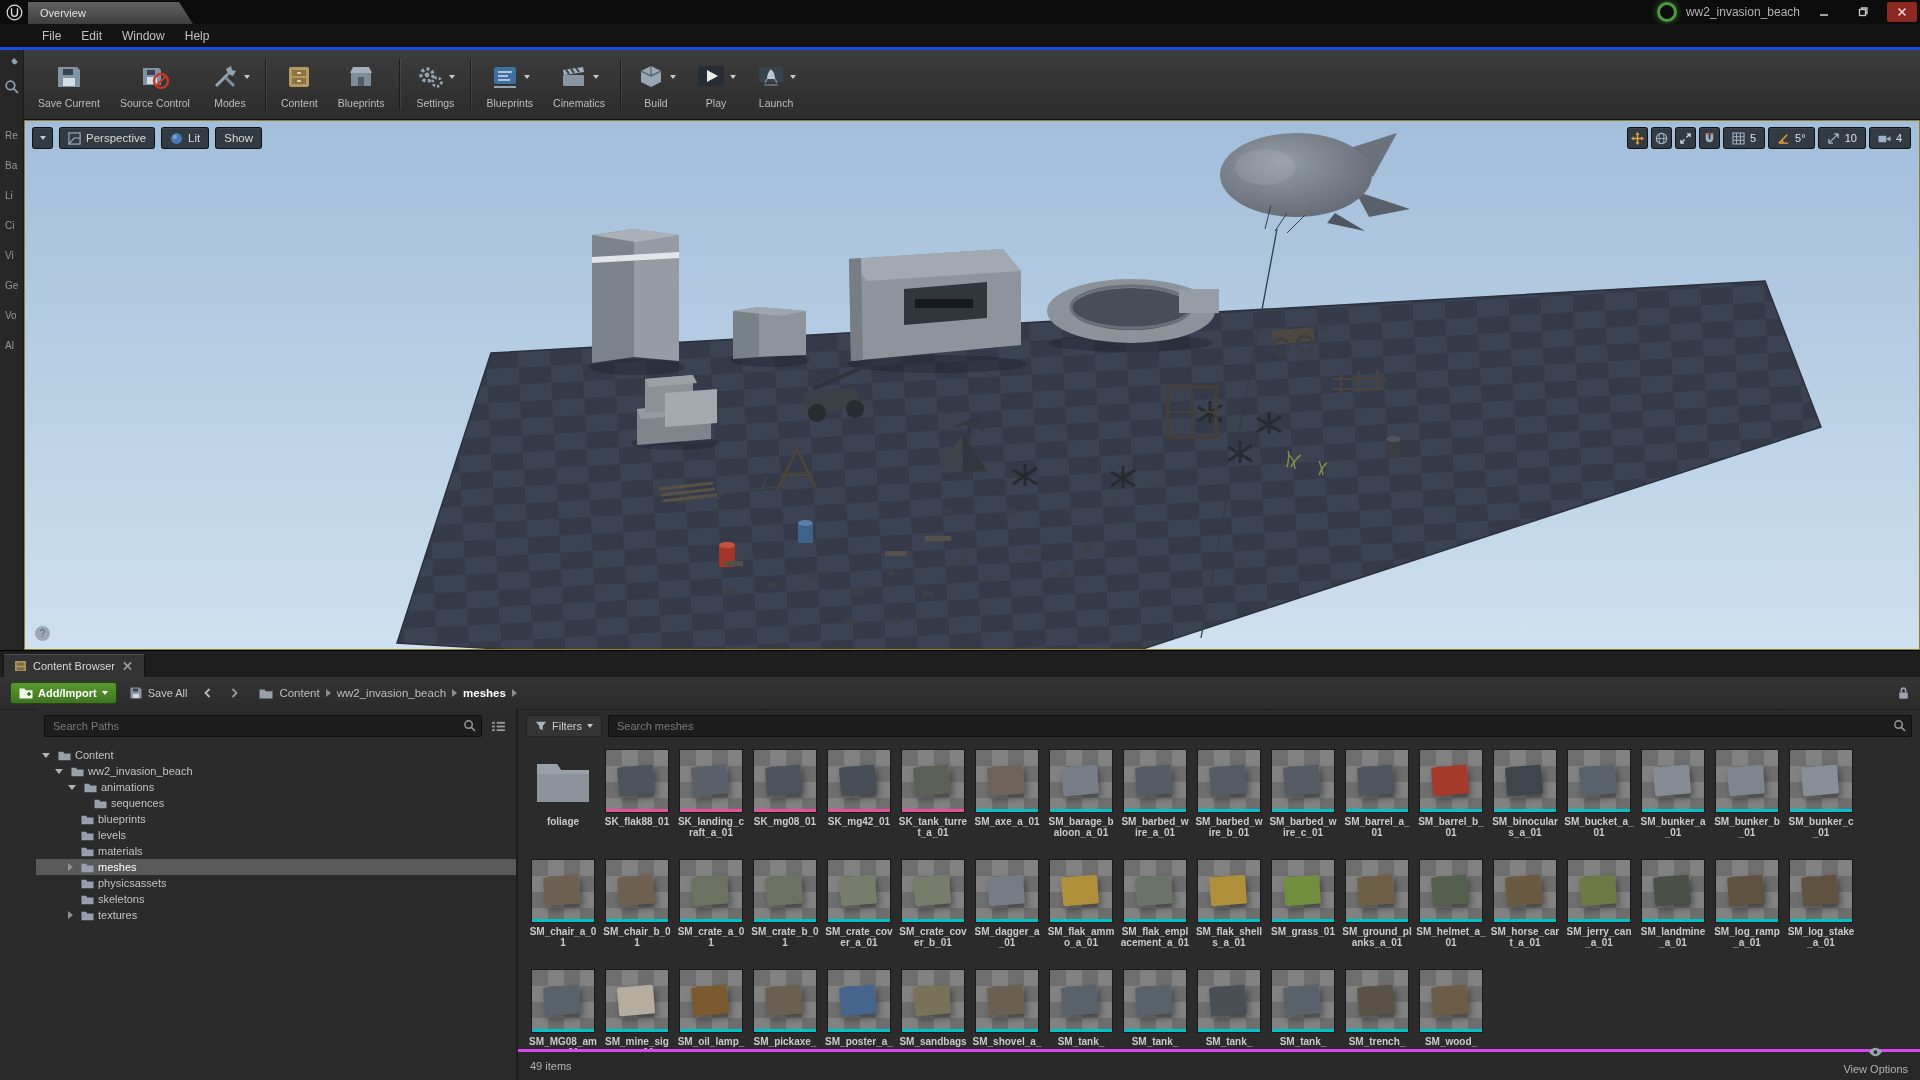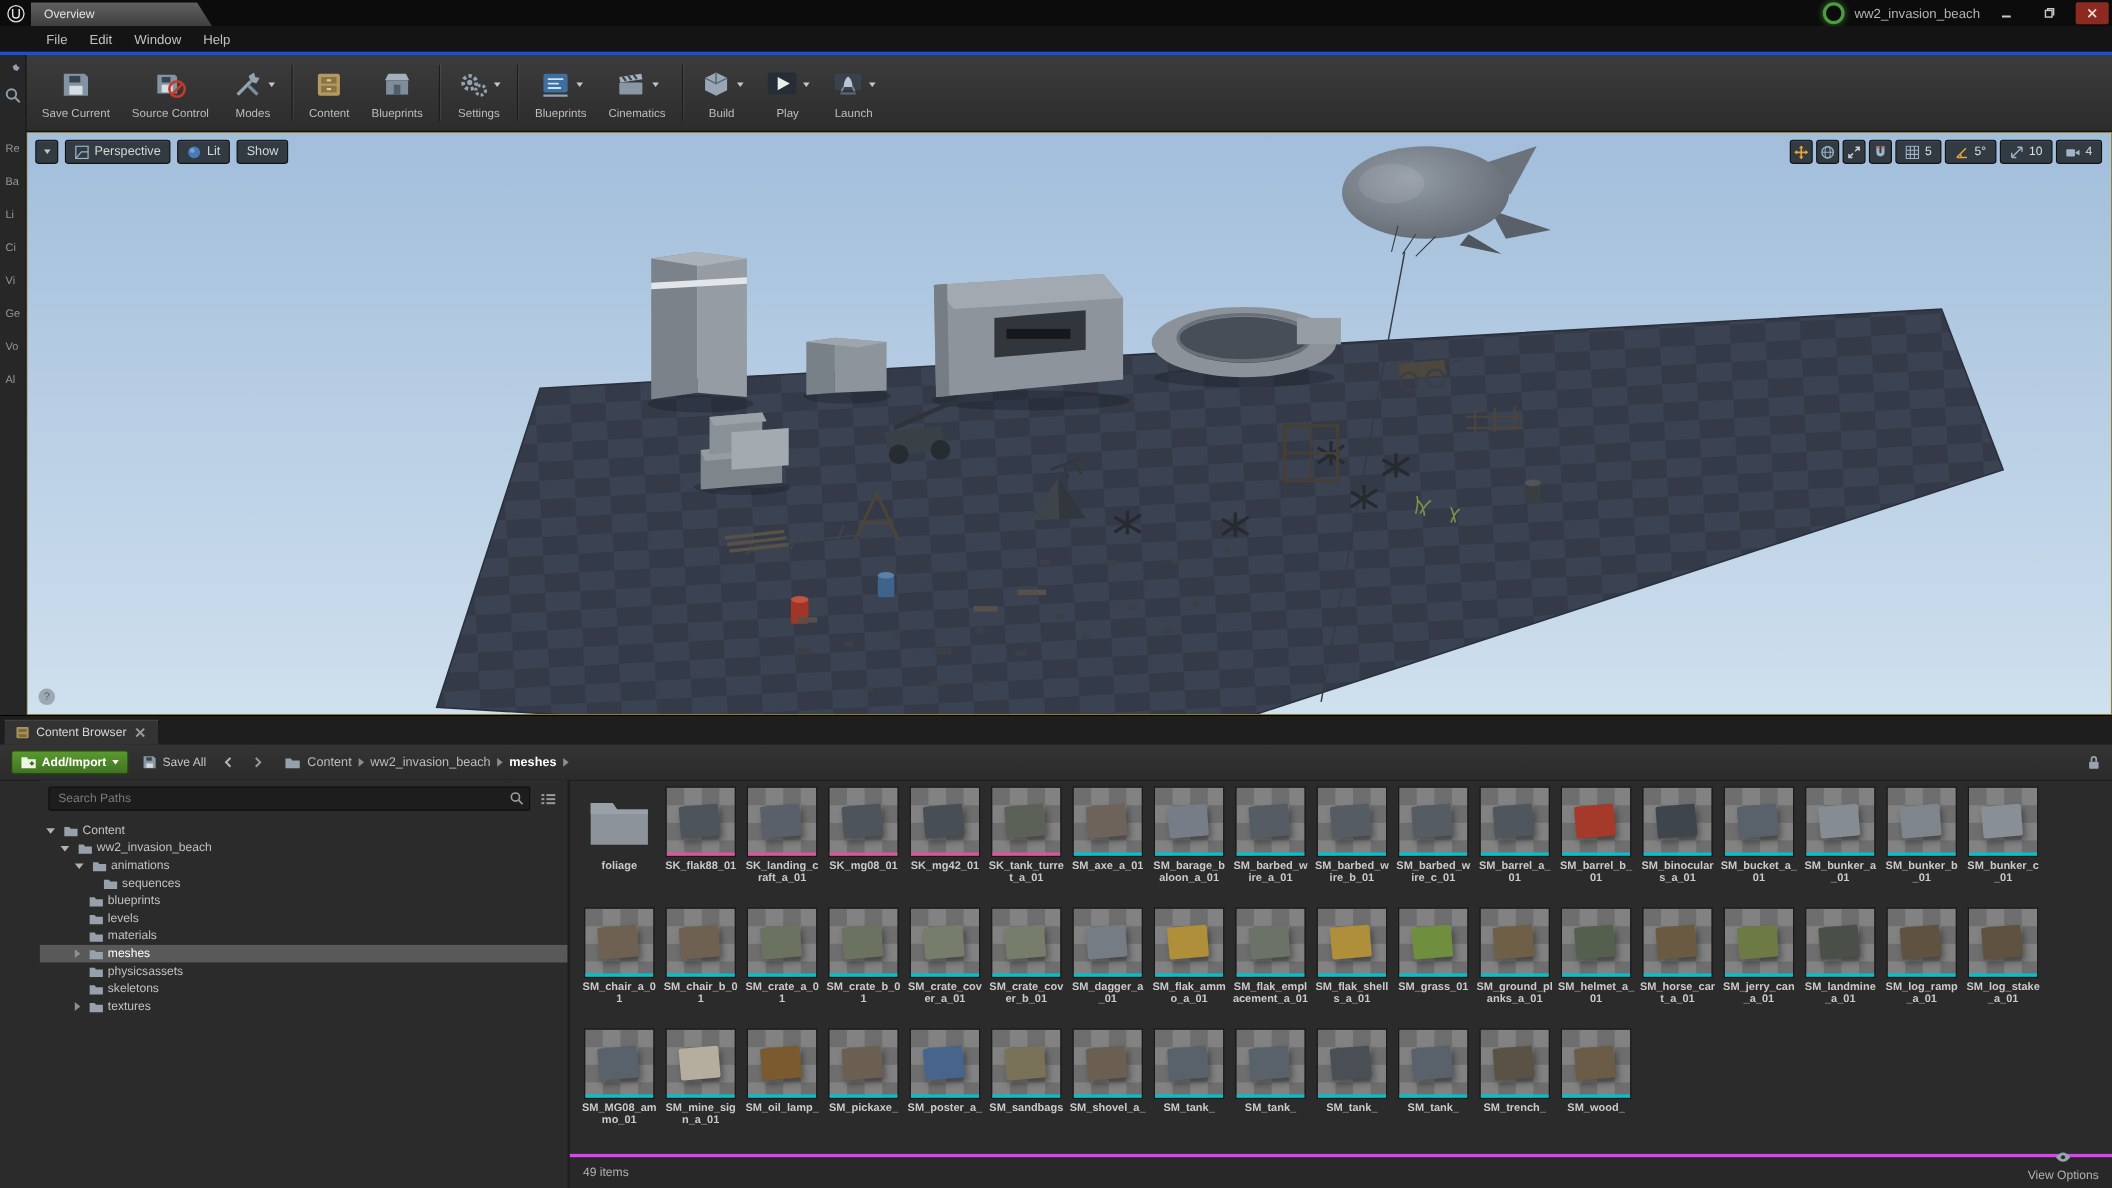--- a/index.html
+++ b/index.html
@@ -787,20 +787,40 @@
               <span class="icon tree-folder">
                 <svg viewBox="0 0 14 11">
                   <path d="M.5 1.5h5l1.2 1.8h6.8v7.2H.5z" fill="#97a1ab"></path>
                 </svg>
               </span>
               <span>textures</span>
             </div>
           </div>
       </div>
       <div id="cb-right">
+        <div class="searchrow">
+          <div id="filters-btn">
+            <span class="icon">
+                <svg viewBox="0 0 14 14">
+                  <path d="M1 2h12L9 7v5l-4-2V7z" fill="#a8b4c0"></path>
+                </svg>
+              </span>
+            <span>Filters</span>
+            <span class="caret"></span>
+          </div>
+          <div class="searchbox">
+            <input type="text" placeholder="Search meshes" style="">
+            <span class="icon">
+                <svg viewBox="0 0 14 14">
+                  <circle cx="6" cy="6" r="4" fill="none" stroke="#9a9a9a" stroke-width="1.6"></circle>
+                  <path d="M9 9l4 4" stroke="#9a9a9a" stroke-width="1.6"></path>
+                </svg>
+              </span>
+          </div>
+        </div>
         <div id="asset-grid">
             <div class="tile">
               <div class="thumb folderthumb">
                 <span class="icon bigfolder">
                   <svg viewBox="0 0 54 44">
                     <path d="M1 5h20l4 6h28v32H1z" fill="#8d939b"></path>
                     <path d="M1 5h20l4 6h28v4H1z" fill="#9aa0a8"></path>
                   </svg>
                 </span>
               </div>

